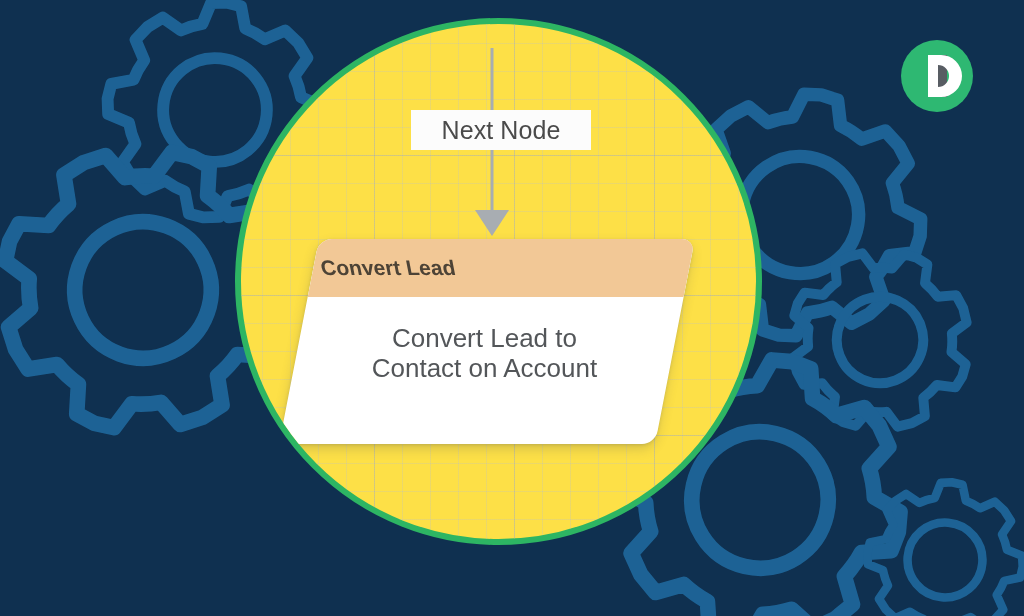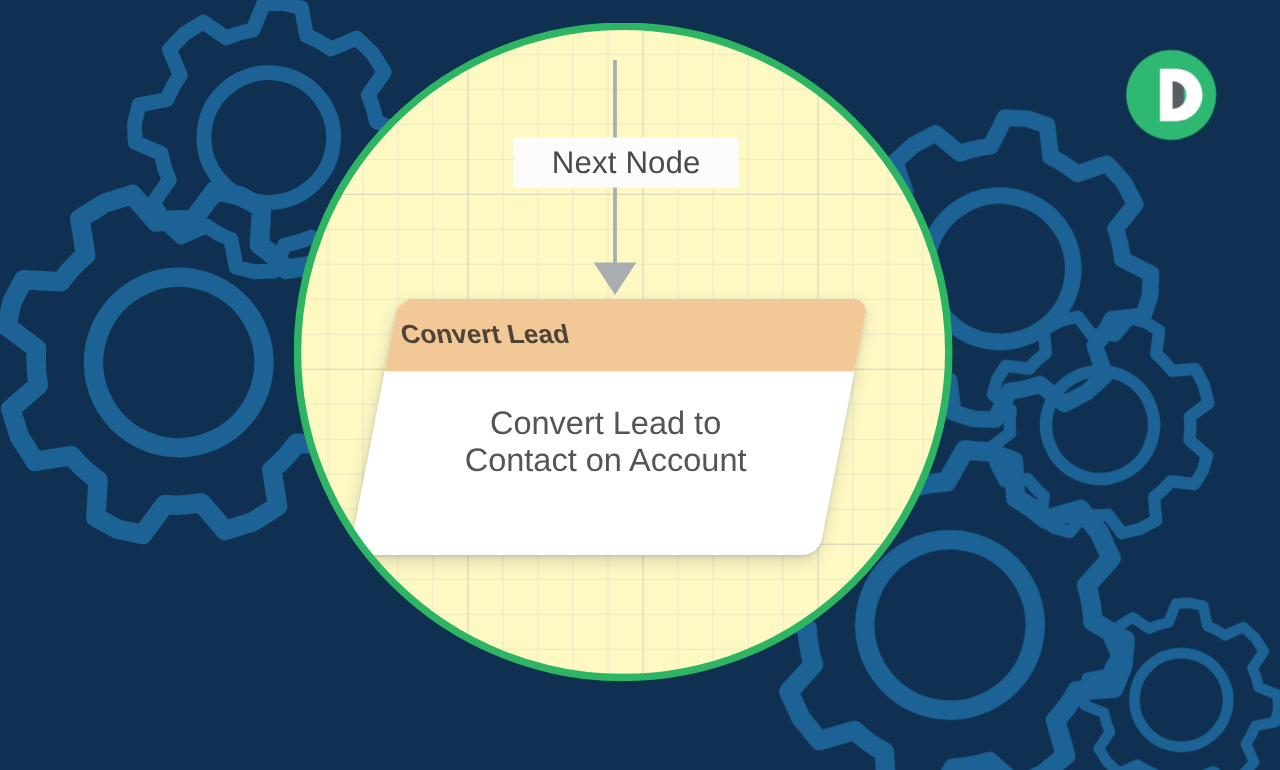--- a/index.html
+++ b/index.html
@@ -13,21 +13,21 @@
   
   #gears{position:absolute;inset:0;width:1024px;height:616px;}
 
   
   #logo{position:absolute;left:899px;top:38px;width:76px;height:76px;}
 
   
   #circle{
     position:absolute;left:235px;top:18px;width:527px;height:527px;
     border-radius:50%;
-    background:#fef9c3;
+    background:#fde047;
     border:6px solid #2db563;
     box-sizing:border-box;
     overflow:hidden;
   }
   #gridlayer{
     position:absolute;left:-10px;top:-10px;right:-10px;bottom:-10px;
     background-image:
       linear-gradient(to right, rgba(155,165,175,.30) 1px, transparent 1px),
       linear-gradient(to bottom, rgba(155,165,175,.30) 1px, transparent 1px),
       linear-gradient(to right, rgba(185,192,200,.28) 1px, transparent 1px),

